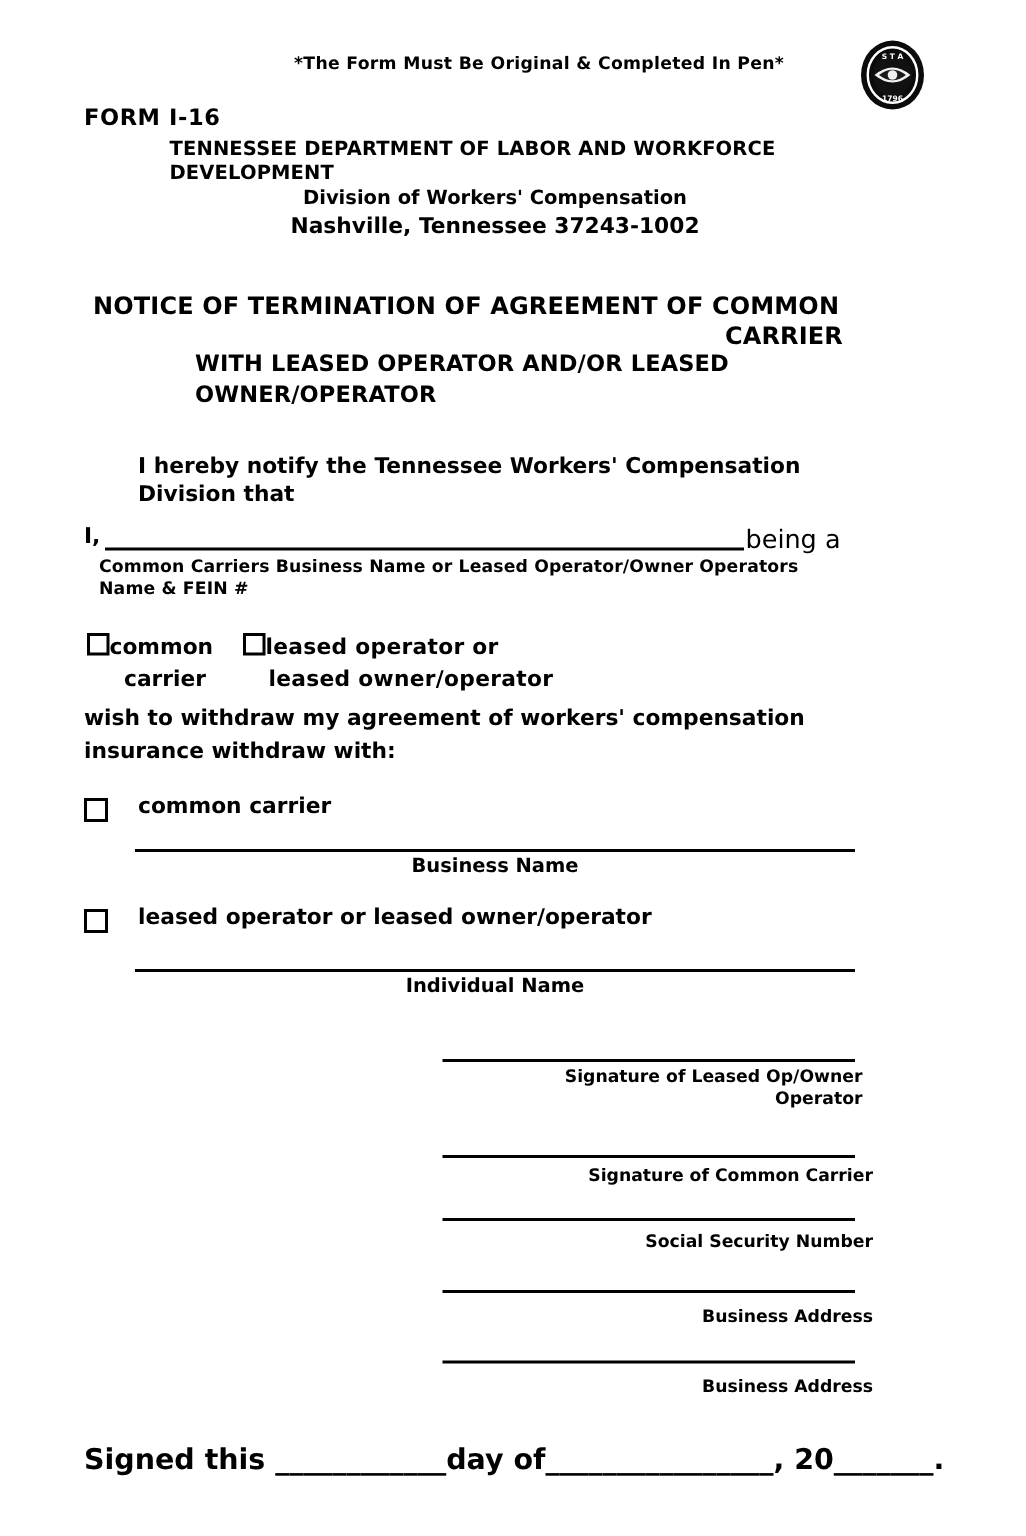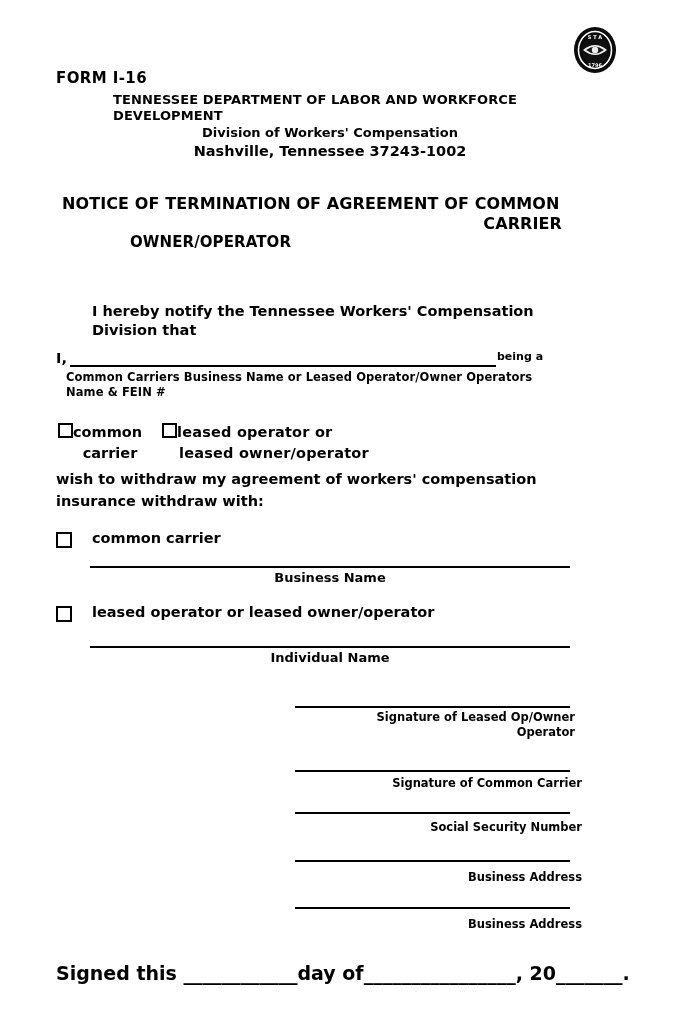--- a/index.html
+++ b/index.html
@@ -112,22 +112,22 @@
   .i-rule {
     left: 70px;
     top: 365px;
     width: 426px;
     height: 2px;
     background: #000;
   }
   .being-a {
     left: 497px;
     top: 350px;
-    font-size: 11px;
-    font-weight: bold;
+    font-size: 17px;
+    font-weight: normal;
   }
   .i-caption {
     left: 66px;
     top: 370px;
     width: 500px;
     font-size: 11.5px;
     font-weight: bold;
     line-height: 15px;
     letter-spacing: 0.1px;
   }
@@ -210,20 +210,21 @@
     font-size: 19px;
     font-weight: bold;
     white-space: nowrap;
   }
 </style>
 </head>
 <body>
 
 <div id="page">
 
+  <div class="abs pen-notice">*The Form Must Be Original &amp; Completed In Pen*</div>
 
   <div class="abs seal">
     <svg width="44" height="48" viewBox="0 0 44 48" aria-hidden="true">
       <ellipse cx="22" cy="24" rx="21" ry="23" fill="#0b0b0b"></ellipse>
       <ellipse cx="22" cy="24" rx="16.5" ry="18.5" fill="none" stroke="#ffffff" stroke-width="1.6"></ellipse>
       <ellipse cx="22" cy="24" rx="13" ry="14.5" fill="#111111"></ellipse>
       <path d="M10 24 Q22 14 34 24 Q22 34 10 24 Z" fill="#f2f2f2"></path>
       <path d="M13 24 Q22 17 31 24 Q22 31 13 24 Z" fill="#1a1a1a"></path>
       <circle cx="22" cy="24" r="3.2" fill="#efefef"></circle>
       <text x="22" y="13" font-size="5" fill="#ffffff" text-anchor="middle" font-family="DejaVu Sans, sans-serif" font-weight="bold">S T A</text>
@@ -237,20 +238,21 @@
   <div class="abs address">
     <div class="ln1">Division of Workers' Compensation</div>
     <div class="ln3">Nashville, Tennessee 37243-1002</div>
   </div>
 
   <div class="abs title-block">
     <div class="title-l1">NOTICE OF TERMINATION OF AGREEMENT OF COMMON</div>
     <div class="title-l2">CARRIER</div>
   </div>
   <div class="abs title-sub">
+    <div>WITH LEASED OPERATOR AND/OR LEASED</div>
     <div>OWNER/OPERATOR</div>
   </div>
 
   <div class="abs notify">I hereby notify the Tennessee Workers' Compensation Division that</div>
 
   <div class="abs i-label">I,</div>
   <div class="abs i-rule"></div>
   <div class="abs being-a">being a</div>
   <div class="abs i-caption">
     <div>Common Carriers Business Name or Leased Operator/Owner Operators</div>

